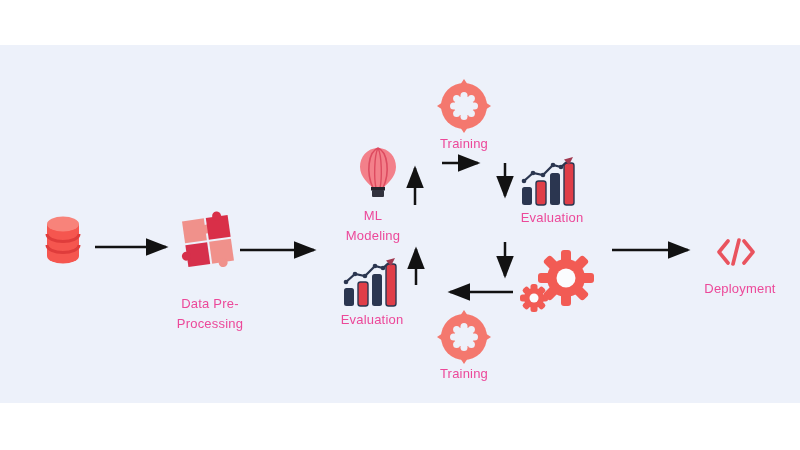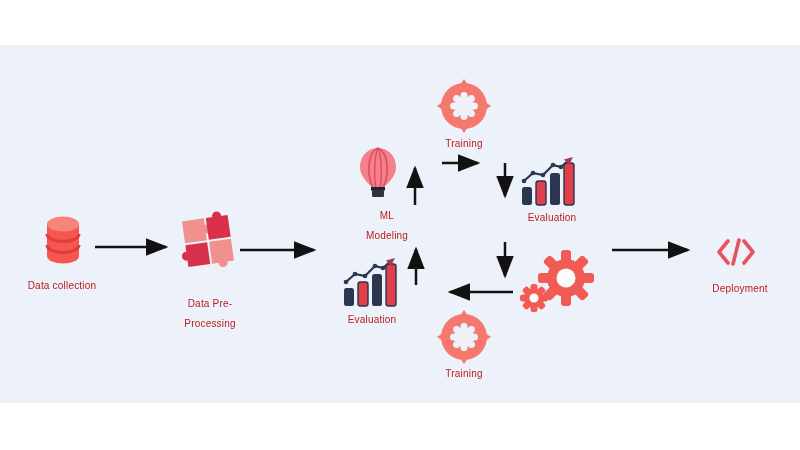--- a/index.html
+++ b/index.html
@@ -1,39 +1,38 @@
 <!DOCTYPE html>
 <html><head>
 <meta charset="utf-8">
 <style>
   html,body{margin:0;padding:0;}
   body{width:800px;height:450px;background:#ffffff;font-family:"Liberation Sans","DejaVu Sans",sans-serif;overflow:hidden;}
   .frame{position:relative;width:800px;height:450px;background:#ffffff;}
   .stage{position:absolute;left:0;top:45px;width:800px;height:358px;background:#edf1fa;}
   .icon{position:absolute;}
-  .lbl{position:absolute;transform:translateX(-50%);text-align:center;color:#b91c1c;
-       font-size:10px;line-height:20px;letter-spacing:.2px;white-space:pre-line;}
+  .lbl{position:absolute;transform:translateX(-50%);text-align:center;color:#ec4899;
+       font-size:13px;line-height:20px;letter-spacing:.2px;white-space:pre-line;}
   svg{display:block;overflow:visible;}
   .arrows{position:absolute;left:0;top:0;width:800px;height:450px;pointer-events:none;}
 </style>
 </head>
 <body>
 
 <div class="frame">
   <div class="stage"></div>
 
   <div class="icon" style="left:44px;top:215px;">
     <svg width="38" height="50" viewBox="0 0 38 50">
       <path d="M3,9 V41 A16,7.5 0 0 0 35,41 V9 Z" fill="#f5564f"></path>
       <path d="M3,19 A16,7.5 0 0 0 35,19" stroke="#df3c3b" stroke-width="3" fill="none"></path>
       <path d="M3,30 A16,7.5 0 0 0 35,30" stroke="#df3c3b" stroke-width="3" fill="none"></path>
       <ellipse cx="19" cy="9" rx="16" ry="7.5" fill="#f8837a"></ellipse>
     </svg>
   </div>
-  <div class="lbl" style="left:62px;top:276px;">Data collection</div>
 
   <div class="icon" style="left:182px;top:215px;">
     <svg width="52" height="52" viewBox="0 0 52 52">
       <g transform="rotate(-8 26 26)">
         <rect x="3" y="3" width="22" height="22" fill="#f0918b"></rect>
         <circle cx="26" cy="14" r="4.5" fill="#f0918b"></circle>
         <rect x="27" y="3" width="22" height="22" fill="#d92f48"></rect>
         <circle cx="38" cy="2.5" r="4.5" fill="#d92f48"></circle>
         <rect x="3" y="27" width="22" height="22" fill="#d6304b"></rect>
         <circle cx="2.5" cy="38" r="4.5" fill="#d6304b"></circle>
@@ -49,21 +48,21 @@
     <svg width="44" height="56" viewBox="0 0 44 56">
       <path d="M22,2 C33,2 40,11 40,21 C40,31 31,38 27,42 L17,42 C13,38 4,31 4,21 C4,11 11,2 22,2 Z" fill="#f3808a"></path>
       <path d="M22,2 C32,6 34,27 27,42" stroke="#dd4b60" stroke-width="1.6" fill="none"></path>
       <path d="M22,2 C12,6 10,27 17,42" stroke="#dd4b60" stroke-width="1.6" fill="none"></path>
       <path d="M22,2 C26,10 26,33 24,42" stroke="#dd4b60" stroke-width="1.4" fill="none"></path>
       <path d="M22,2 C18,10 18,33 20,42" stroke="#dd4b60" stroke-width="1.4" fill="none"></path>
       <rect x="15" y="41" width="14" height="3.5" fill="#23232c"></rect>
       <rect x="16" y="44" width="12" height="7" rx="1" fill="#32323e"></rect>
     </svg>
   </div>
-  <div class="lbl" style="left:387px;top:206px;">ML
+  <div class="lbl" style="left:373px;top:206px;">ML
 Modeling</div>
 
   <div class="icon" style="left:434px;top:76px;">
     <svg width="60" height="60" viewBox="0 0 60 60">
       <path d="M30,3 L36,12 L24,12 Z" fill="#f4786e"></path>
       <path d="M30,57 L36,48 L24,48 Z" fill="#f4786e"></path>
       <path d="M3,30 L12,24 L12,36 Z" fill="#f4786e"></path>
       <path d="M57,30 L48,24 L48,36 Z" fill="#f4786e"></path>
       <circle cx="30" cy="30" r="23" fill="#f4786e"></circle>
       <circle cx="30" cy="30" r="10" fill="#edf1fa"></circle>

